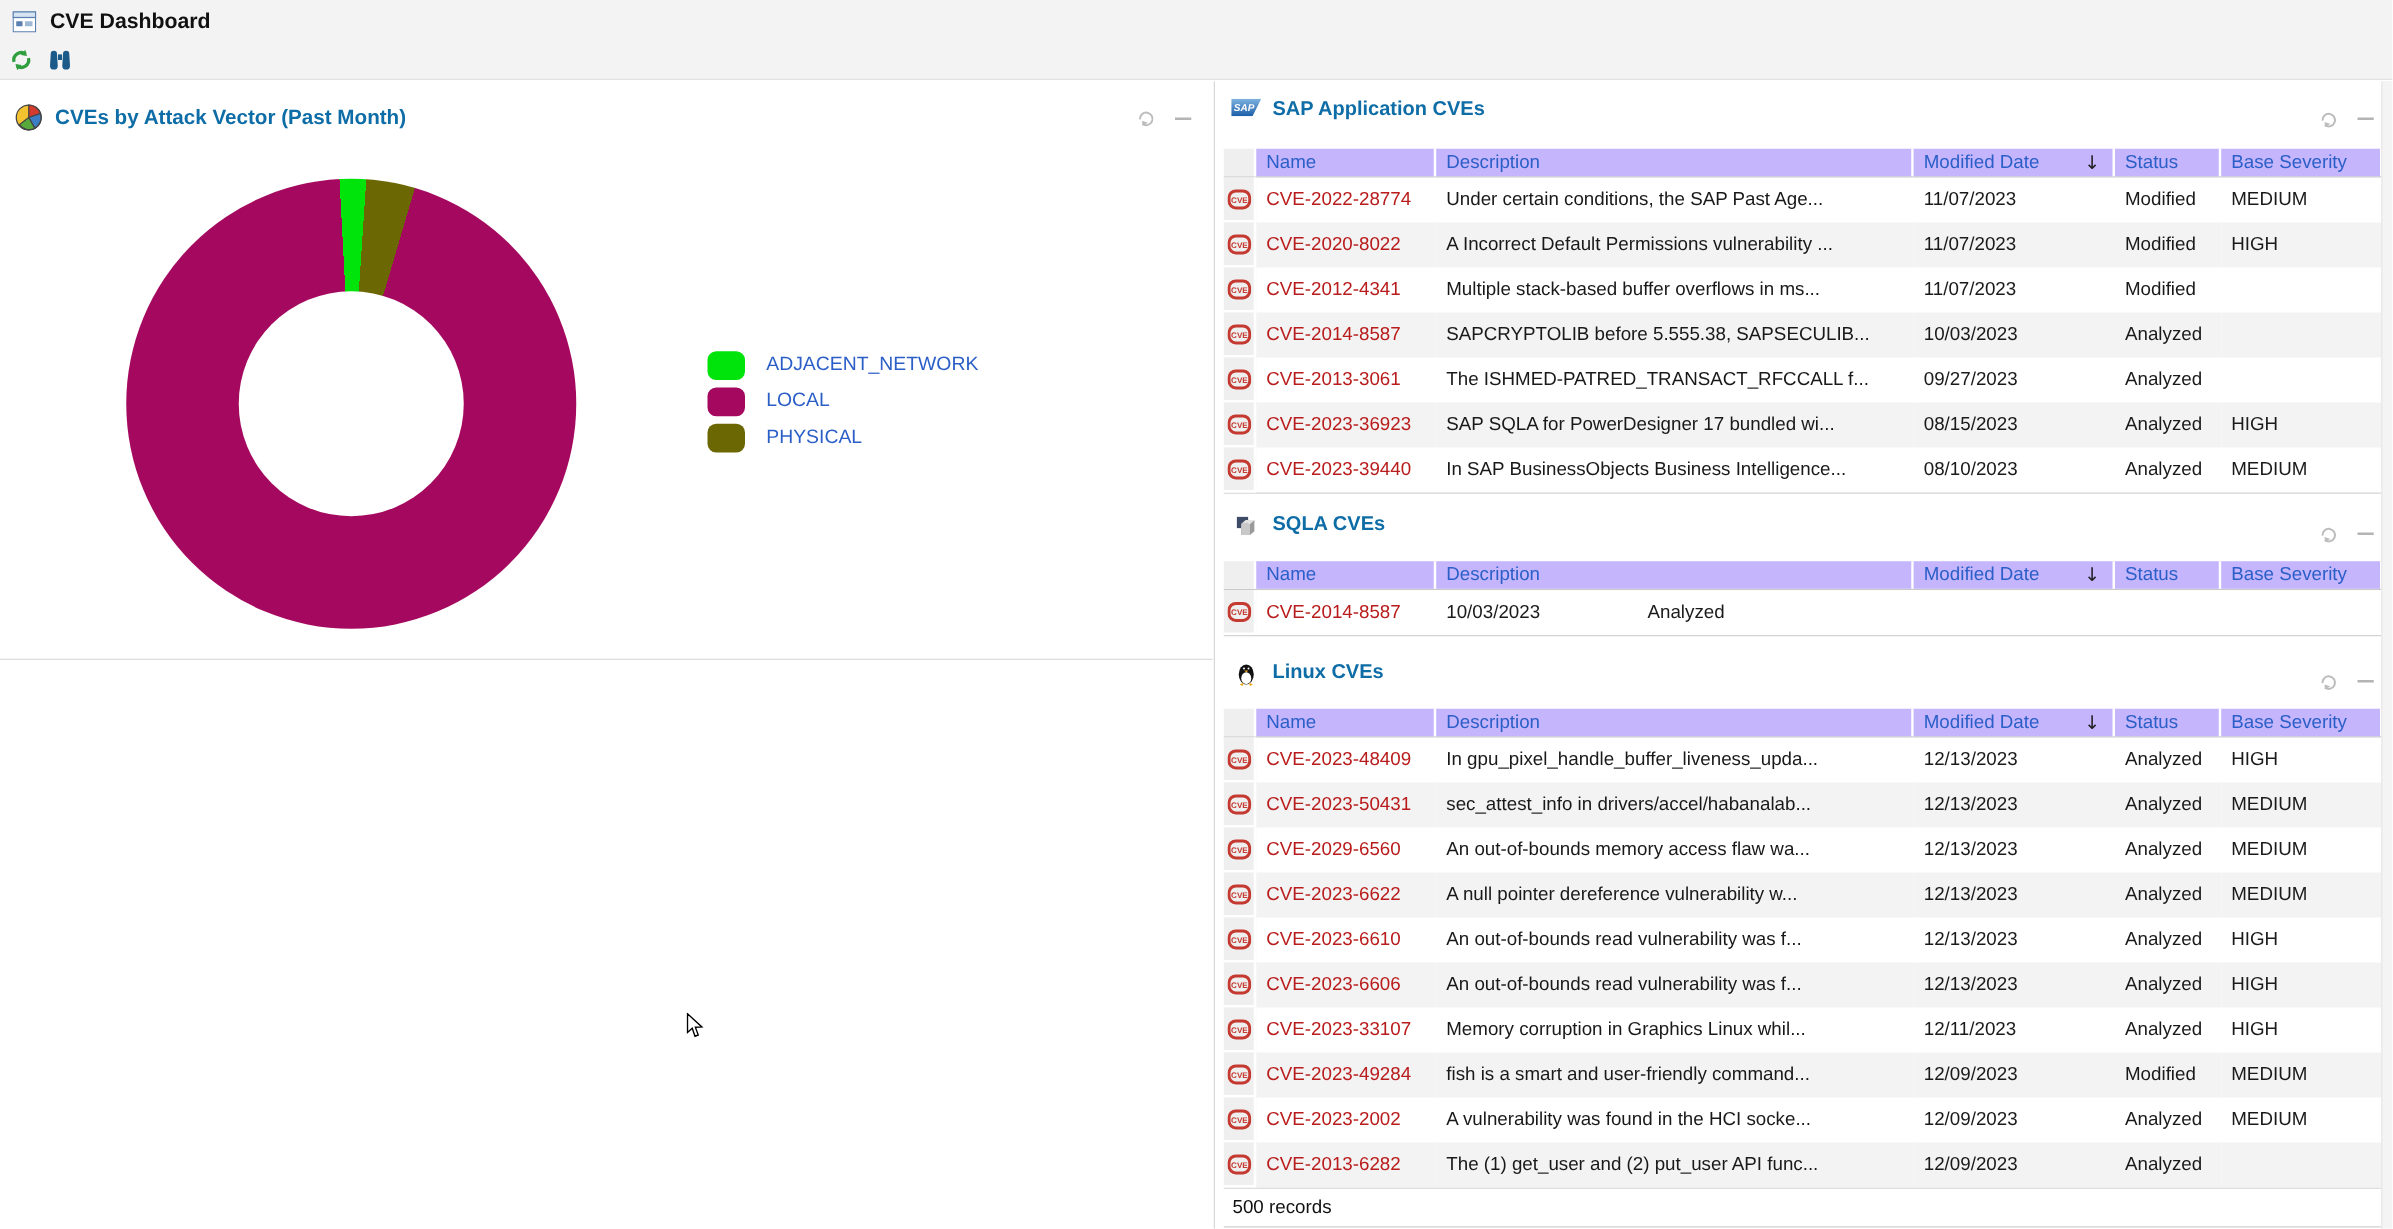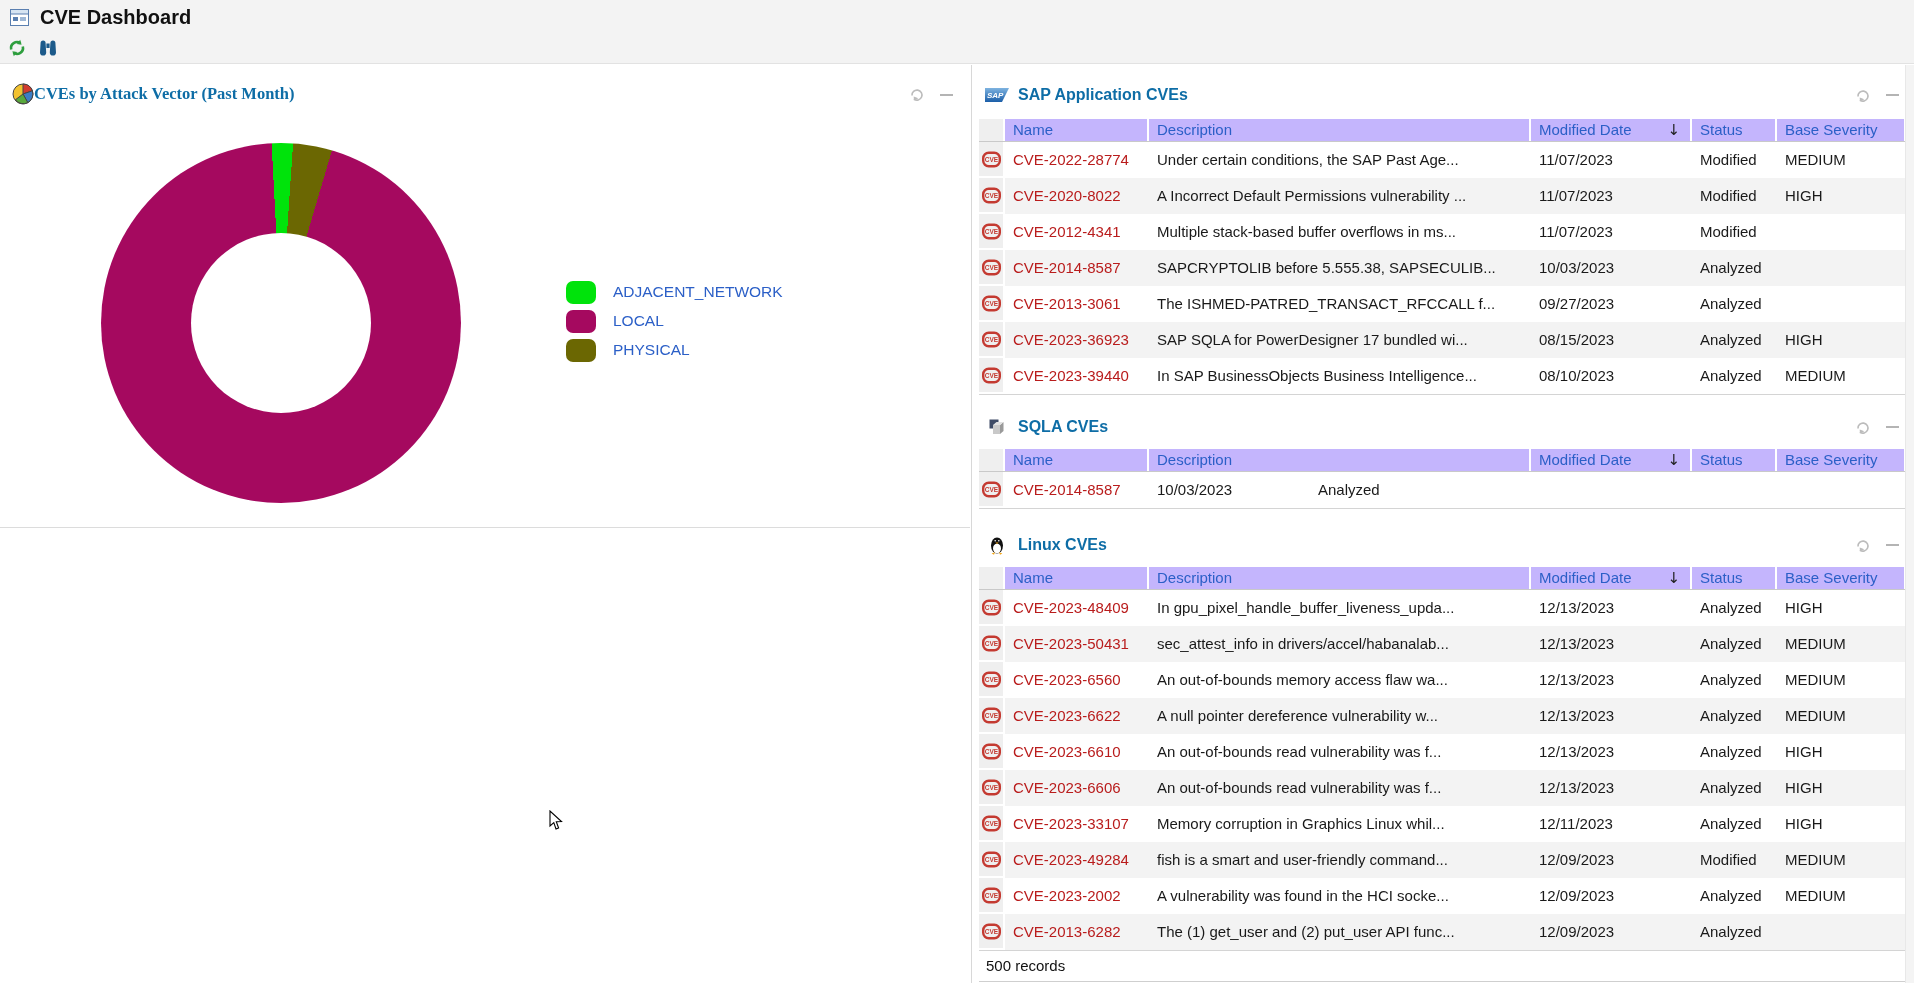--- a/index.html
+++ b/index.html
@@ -6,44 +6,44 @@
   body{
     width:1914px;height:983px;position:relative;overflow:hidden;
     background:#ffffff;color:#1a1a1a;
     font-family:"Liberation Sans","DejaVu Sans",sans-serif;
     font-size:15px;
   }
   
   .topband{position:absolute;left:0;top:0;width:1914px;height:64px;background:#f3f3f3;border-bottom:1px solid #e2e2e2;box-sizing:border-box;}
   .titlerow{position:absolute;left:0;top:0;height:34px;display:flex;align-items:center;}
   .titlerow .wicon{margin-left:10px;display:inline-flex;}
-  .apptitle{margin-left:11px;font-size:20px;font-weight:bold;color:#111;}
+  .apptitle{margin-left:11px;font-size:17px;font-weight:bold;color:#111;}
   .toolrow{position:absolute;left:0;top:33px;height:30px;display:flex;align-items:center;gap:9px;padding-left:6px;}
   .toolbtn{display:inline-flex;align-items:center;justify-content:center;width:22px;height:22px;cursor:pointer;}
   
   .leftpanel{position:absolute;left:0;top:65px;width:970px;height:918px;background:#fff;}
   .phead{position:absolute;left:12px;top:16px;display:flex;align-items:center;height:26px;}
   .phead .picon{display:inline-flex;}
-  .ptitle{font-size:16.5px;font-weight:bold;color:#0e6da6;font-family:Liberation Serif, serif;}
+  .ptitle{margin-left:10px;font-size:16.5px;font-weight:bold;color:#0e6da6;}
   .paneltools{position:absolute;top:22px;right:16px;display:flex;align-items:center;gap:13px;}
   .tool{display:inline-flex;align-items:center;justify-content:center;width:16px;height:15px;cursor:pointer;}
   .minusbar{display:inline-block;width:13px;height:2px;background:#b4b4b4;}
   .donut{position:absolute;left:101px;top:78px;width:360px;height:360px;border-radius:50%;}
   .donut .hole{position:absolute;left:90px;top:90px;width:180px;height:180px;border-radius:50%;background:#fff;}
   .legend{position:absolute;left:566px;top:215px;}
   .legenditem{display:flex;align-items:center;height:24px;margin-bottom:5px;}
   .swatch{width:30px;height:23px;border-radius:7px;margin-right:17px;flex:0 0 auto;}
   .legendlabel{font-size:15.5px;color:#2b5fc7;white-space:nowrap;}
   .divider-h{position:absolute;left:0;top:462px;width:970px;height:1px;background:#dcdcdc;}
   .cursor{position:absolute;left:549px;top:745px;}
   
   .rightpanel{position:absolute;left:971px;top:65px;width:943px;height:918px;border-left:1px solid #d8d8d8;box-sizing:border-box;background:#fff;}
   .rp-inner{margin-left:7px;width:927px;}
   .section{width:927px;}
-  .shead{display:flex;align-items:center;height:32px;padding-left:6px;box-sizing:border-box;}
+  .shead{display:flex;height:32px;padding-left:6px;box-sizing:border-box;}
   .shead .sicon{display:inline-flex;width:24px;justify-content:center;}
   .stitle{margin-left:9px;font-size:16px;font-weight:bold;color:#0e6da6;white-space:nowrap;}
   .stools{margin-left:auto;display:flex;align-items:center;gap:13px;padding-right:6px;}
   .m-sap{margin-top:14px;}
   .m-hana{margin-top:16px;}
   .m-linux{margin-top:20px;}
   .grid{width:927px;border-bottom:1px solid #d4d4d4;}
   .g-sap{margin-top:8px;}
   .g-hana{margin-top:6px;}
   .g-linux{margin-top:6px;}
@@ -445,21 +445,21 @@
           </div>
           <div class="trow drow">
             <div class="cell c0 rowhead">
               <span style="display: inline-flex;">
                 <svg width="19" height="17" viewBox="0 0 19 17">
                   <rect x="1.2" y="1.7" width="16.6" height="13.6" rx="5.5" fill="none" stroke="#c43a31" stroke-width="2.4"></rect>
                   <text x="9.5" y="11" text-anchor="middle" font-size="6.5" font-weight="bold" fill="#c43a31" font-family="Liberation Sans,sans-serif">CVE</text>
                 </svg>
               </span>
             </div>
-            <div class="cell cdata c1"><span class="namelink">CVE-2023-6560</span></div>
+            <div class="cell cdata c1"><span class="namelink">CVE-2029-6560</span></div>
             <div class="cell cdata c2"><span class="desc">An out-of-bounds memory access flaw wa...</span></div>
             <div class="cell cdata c3">
               <span>12/13/2023</span>
             </div>
             <div class="cell cdata c4"><span>Analyzed</span></div>
             <div class="cell cdata c5"><span>MEDIUM</span></div>
           </div>
           <div class="trow drow stripe">
             <div class="cell c0 rowhead">
               <span style="display: inline-flex;">

